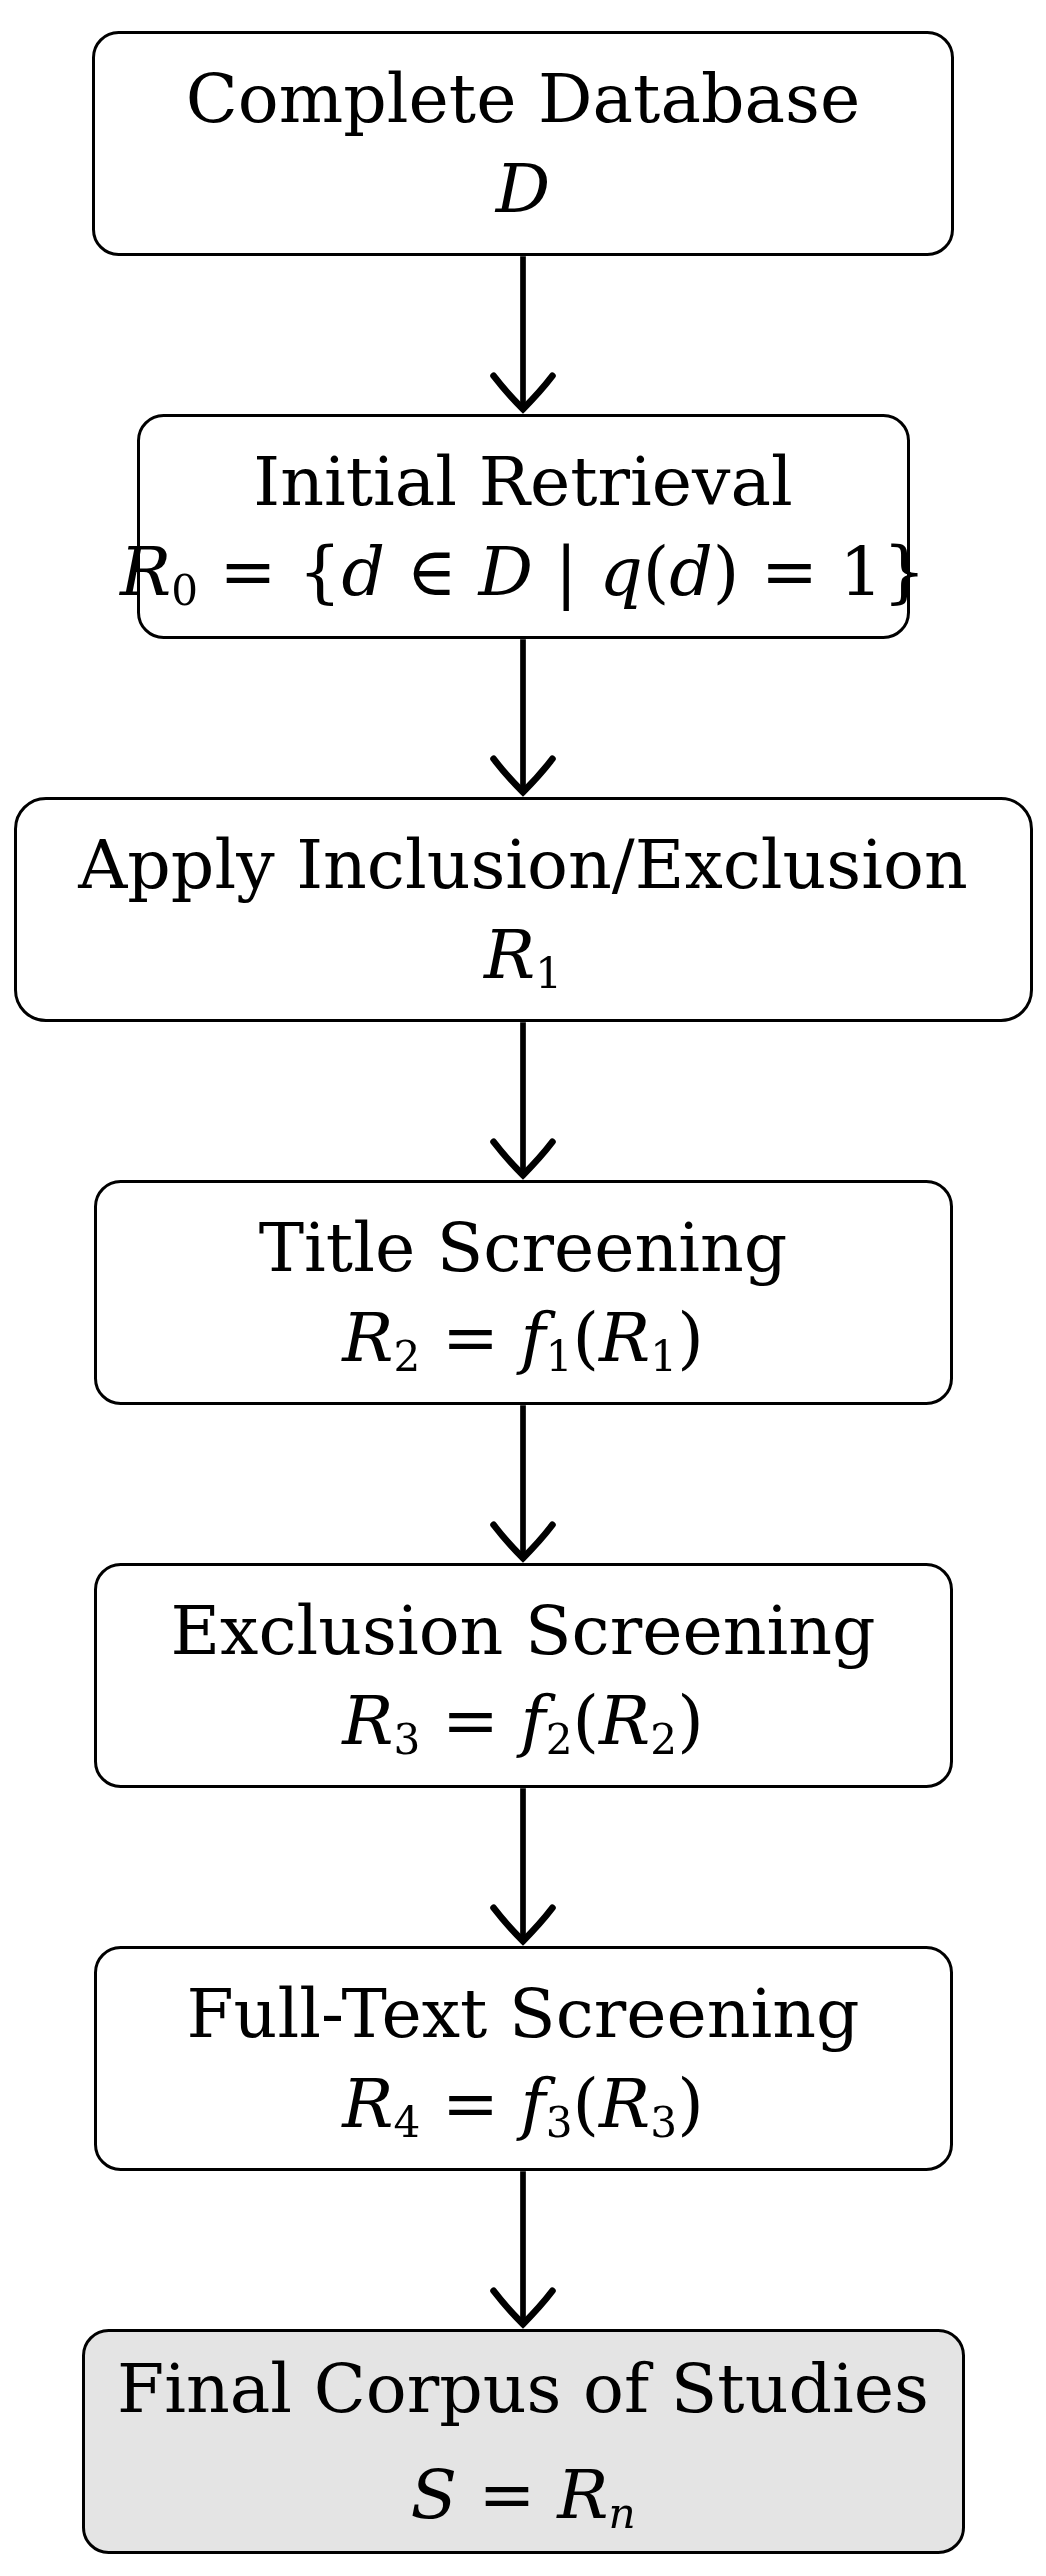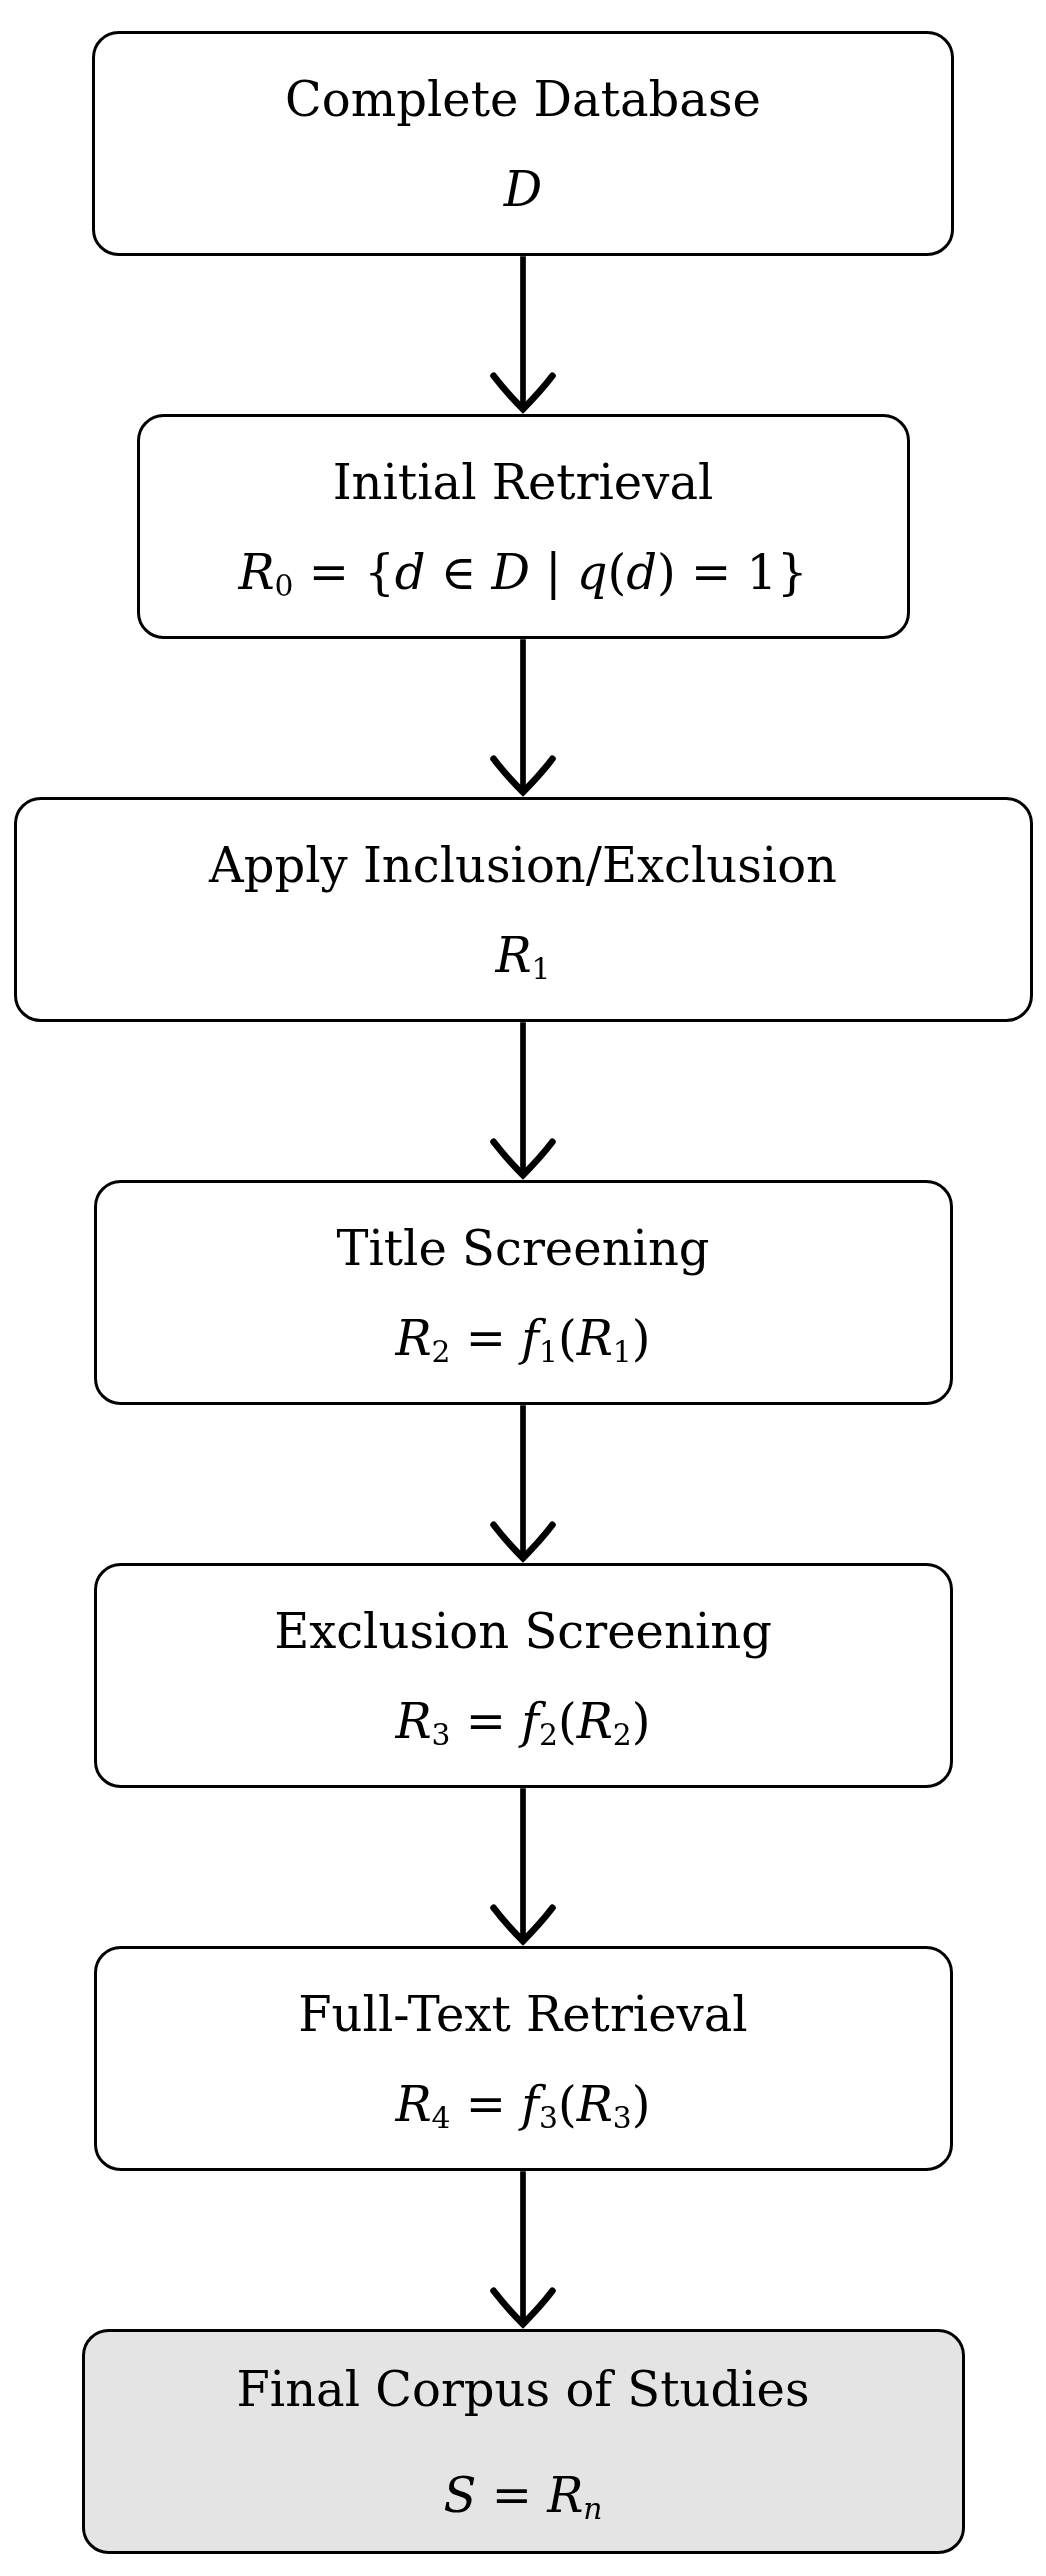--- a/index.html
+++ b/index.html
@@ -24,25 +24,25 @@
     border-radius: 26.6px;
     background: #ffffff;
     display: flex;
     flex-direction: column;
     align-items: center;
     justify-content: center;
     text-align: center;
   }
   .n1 { width: 862px; }
   .n2 { width: 773px; }
-  .n3 { width: 1019px; }
+  .n3 { width: 1019px; border-radius: 32px; }
   .n4, .n5, .n6 { width: 859px; text-align: right; }
   .n7 { width: 883px; background: #e4e4e4; gap: 16px; }
   .title, .formula {
-    font-size: 48px;
+    font-size: 68px;
     line-height: 90px;
     white-space: nowrap;
   }
   .var { font-style: italic; }
   .cal { font-style: italic; }
   sub {
     font-size: 62%;
     line-height: 0;
     vertical-align: baseline;
     position: relative;
@@ -116,21 +116,21 @@
   </div>
 
   <div class="arrow">
     <svg width="76" height="158" viewBox="0 0 80 166" xmlns="http://www.w3.org/2000/svg">
       <line x1="40" y1="0" x2="40" y2="157" stroke="#000000" stroke-width="6"></line>
       <path d="M 9 126 C 22 143 34 155 40 161 C 46 155 58 143 71 126" fill="none" stroke="#000000" stroke-width="7" stroke-linecap="round"></path>
     </svg>
   </div>
 
   <div class="node n6">
-    <div class="title">Full-Text Retrieval</div>
+    <div class="title">Full-Text Screening</div>
     <div class="formula"><span class="var">R</span><sub>4</sub><span> = </span><span class="var">f</span><sub>3</sub><span>(</span><span class="var">R</span><sub>3</sub><span>)</span></div>
   </div>
 
   <div class="arrow">
     <svg width="76" height="158" viewBox="0 0 80 166" xmlns="http://www.w3.org/2000/svg">
       <line x1="40" y1="0" x2="40" y2="157" stroke="#000000" stroke-width="6"></line>
       <path d="M 9 126 C 22 143 34 155 40 161 C 46 155 58 143 71 126" fill="none" stroke="#000000" stroke-width="7" stroke-linecap="round"></path>
     </svg>
   </div>
 

